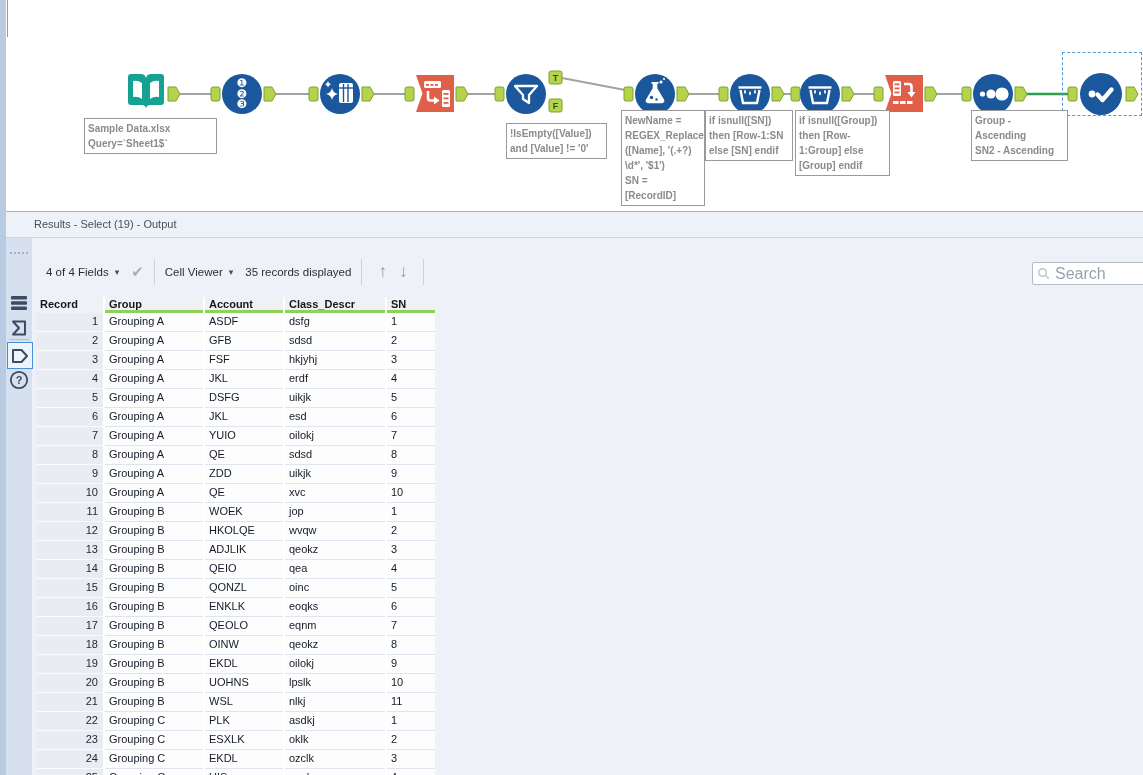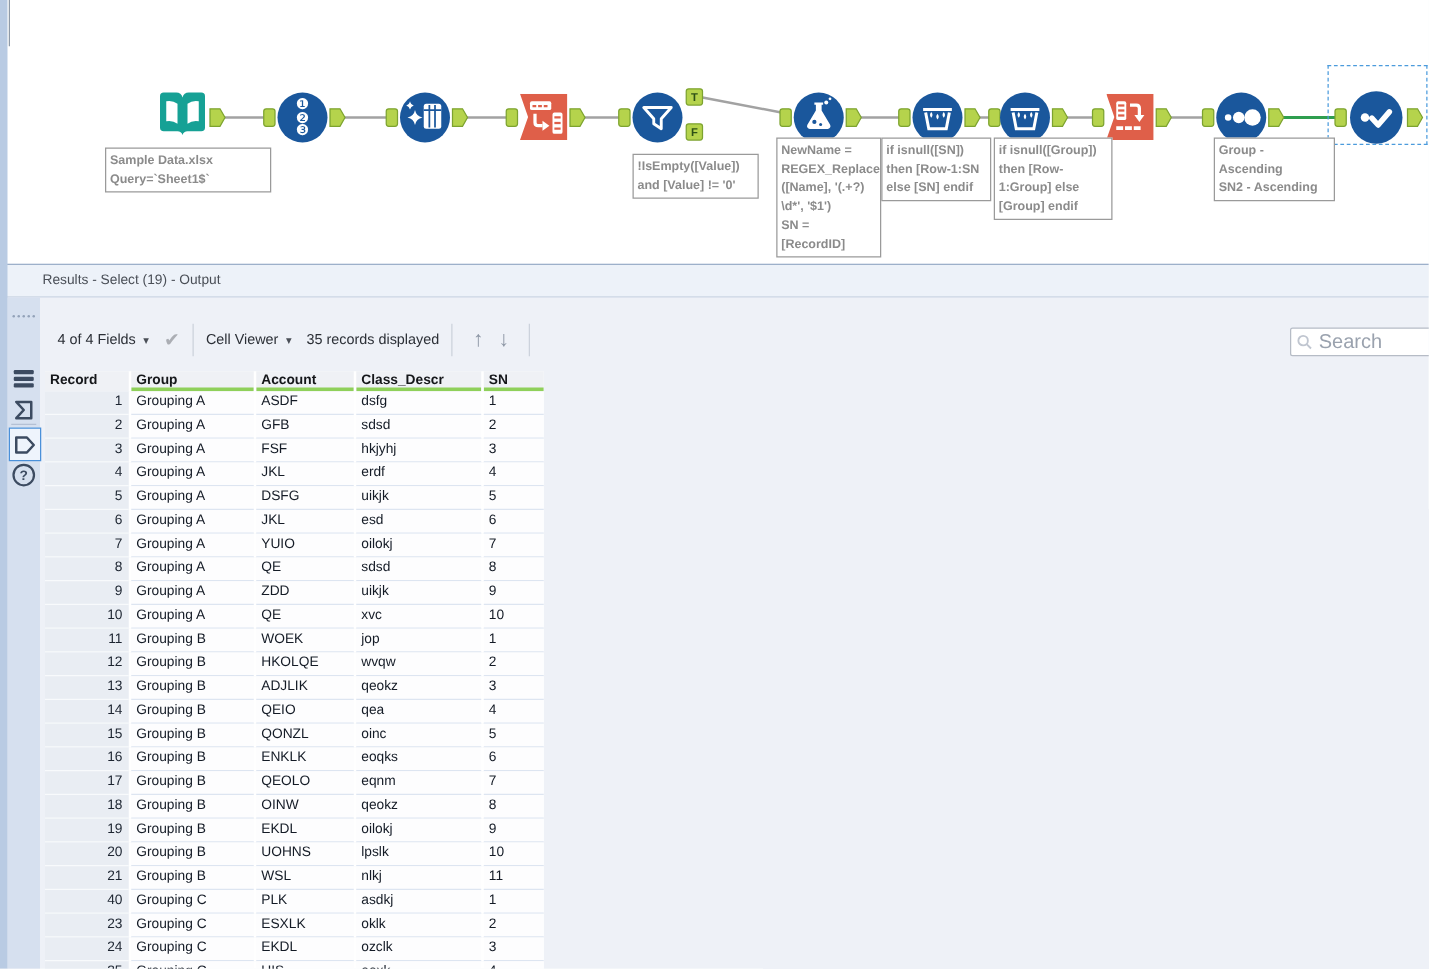--- a/index.html
+++ b/index.html
@@ -441,21 +441,21 @@
         <div class="dcell">10</div>
       </div>
       <div class="grid-row">
         <div class="rcell">21</div>
         <div class="dcell">Grouping B</div>
         <div class="dcell">WSL</div>
         <div class="dcell">nlkj</div>
         <div class="dcell">11</div>
       </div>
       <div class="grid-row">
-        <div class="rcell">40</div>
+        <div class="rcell">22</div>
         <div class="dcell">Grouping C</div>
         <div class="dcell">PLK</div>
         <div class="dcell">asdkj</div>
         <div class="dcell">1</div>
       </div>
       <div class="grid-row">
         <div class="rcell">23</div>
         <div class="dcell">Grouping C</div>
         <div class="dcell">ESXLK</div>
         <div class="dcell">oklk</div>

